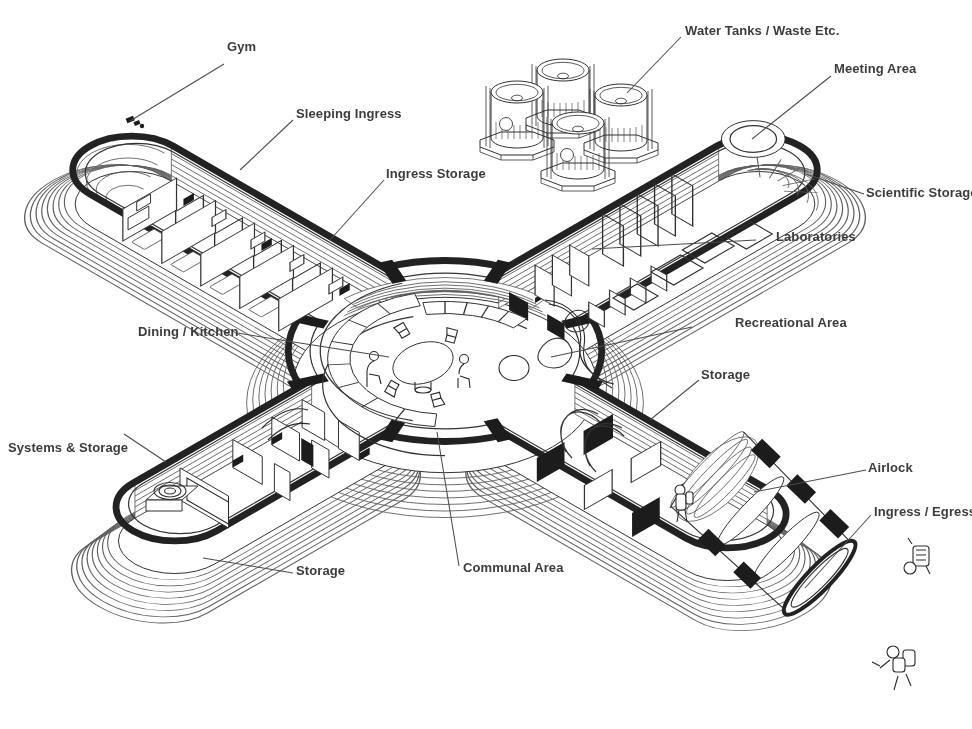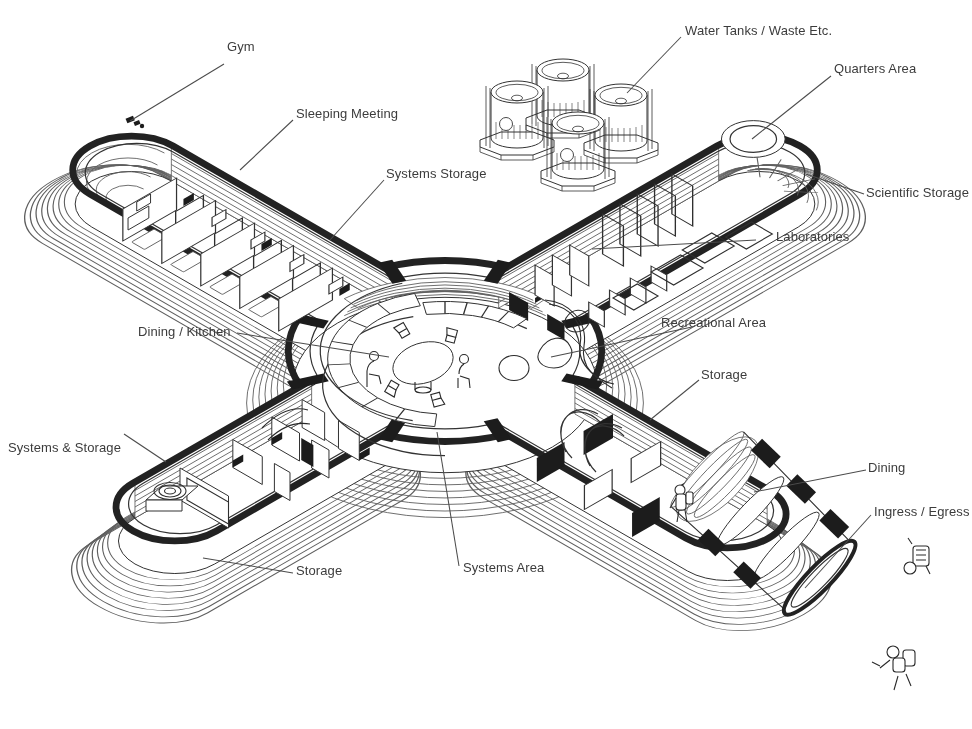--- a/index.html
+++ b/index.html
@@ -1,20 +1,20 @@
 <!DOCTYPE html>
 <html><head>
 <meta charset="utf-8">
 <style>
   html,body{margin:0;padding:0;background:#fff;}
   body{width:972px;height:729px;position:relative;overflow:hidden;
        font-family:"Liberation Sans","DejaVu Sans",sans-serif;}
   #stage{position:absolute;left:0;top:0;width:972px;height:729px;}
   svg{position:absolute;left:0;top:0;}
-  .label{position:absolute;font-size:13px;font-weight:normal;color:#3c3c3c;
+  .label{position:absolute;font-size:13px;font-weight:bold;color:#3c3c3c;
          line-height:1.1;white-space:nowrap;letter-spacing:.1px;}
   
   .s1{fill:none;stroke:#5f5f5f;stroke-width:.9;vector-effect:non-scaling-stroke;}
   .s2{fill:none;stroke:#2f2f2f;stroke-width:1.1;vector-effect:non-scaling-stroke;}
   .thin{fill:none;stroke:#333;stroke-width:1.2;vector-effect:non-scaling-stroke;}
   .rim{fill:none;stroke:#222;stroke-width:6.8;vector-effect:non-scaling-stroke;}
   .wf{fill:#fff;stroke:#333;stroke-width:1;vector-effect:non-scaling-stroke;}
   .wf2{fill:#fff;stroke:#555;stroke-width:.8;vector-effect:non-scaling-stroke;}
   .blk{fill:#1c1c1c;stroke:none;}
   .jam{stroke:#1c1c1c;stroke-width:12;vector-effect:non-scaling-stroke;}
@@ -457,27 +457,27 @@
     <line x1="866" y1="470" x2="754" y2="492"></line>
     <line x1="871" y1="515" x2="805" y2="588"></line>
     <line x1="237" y1="333" x2="389" y2="357"></line>
     <line x1="124" y1="434" x2="166" y2="462"></line>
     <line x1="293" y1="573" x2="203" y2="558"></line>
     <line x1="459" y1="566" x2="437" y2="432"></line>
   </g>
 </svg>
 
 <div class="label" style="left:227px;top:40px">Gym</div>
-<div class="label" style="left:296px;top:107px">Sleeping Meeting</div>
-<div class="label" style="left:386px;top:167px">Systems Storage</div>
+<div class="label" style="left:296px;top:107px">Sleeping Ingress</div>
+<div class="label" style="left:386px;top:167px">Ingress Storage</div>
 <div class="label" style="left:685px;top:24px">Water Tanks / Waste Etc.</div>
-<div class="label" style="left:834px;top:62px">Quarters Area</div>
+<div class="label" style="left:834px;top:62px">Meeting Area</div>
 <div class="label" style="left:866px;top:186px">Scientific Storage</div>
 <div class="label" style="left:776px;top:230px">Laboratories</div>
-<div class="label" style="left:661px;top:316px">Recreational Area</div>
+<div class="label" style="left:735px;top:316px">Recreational Area</div>
 <div class="label" style="left:701px;top:368px">Storage</div>
-<div class="label" style="left:868px;top:461px">Dining</div>
+<div class="label" style="left:868px;top:461px">Airlock</div>
 <div class="label" style="left:874px;top:505px">Ingress / Egress</div>
 <div class="label" style="left:138px;top:325px">Dining / Kitchen</div>
 <div class="label" style="left:8px;top:441px">Systems &amp; Storage</div>
 <div class="label" style="left:296px;top:564px">Storage</div>
-<div class="label" style="left:463px;top:561px">Systems Area</div>
+<div class="label" style="left:463px;top:561px">Communal Area</div>
 </div>
 
 </body></html>

